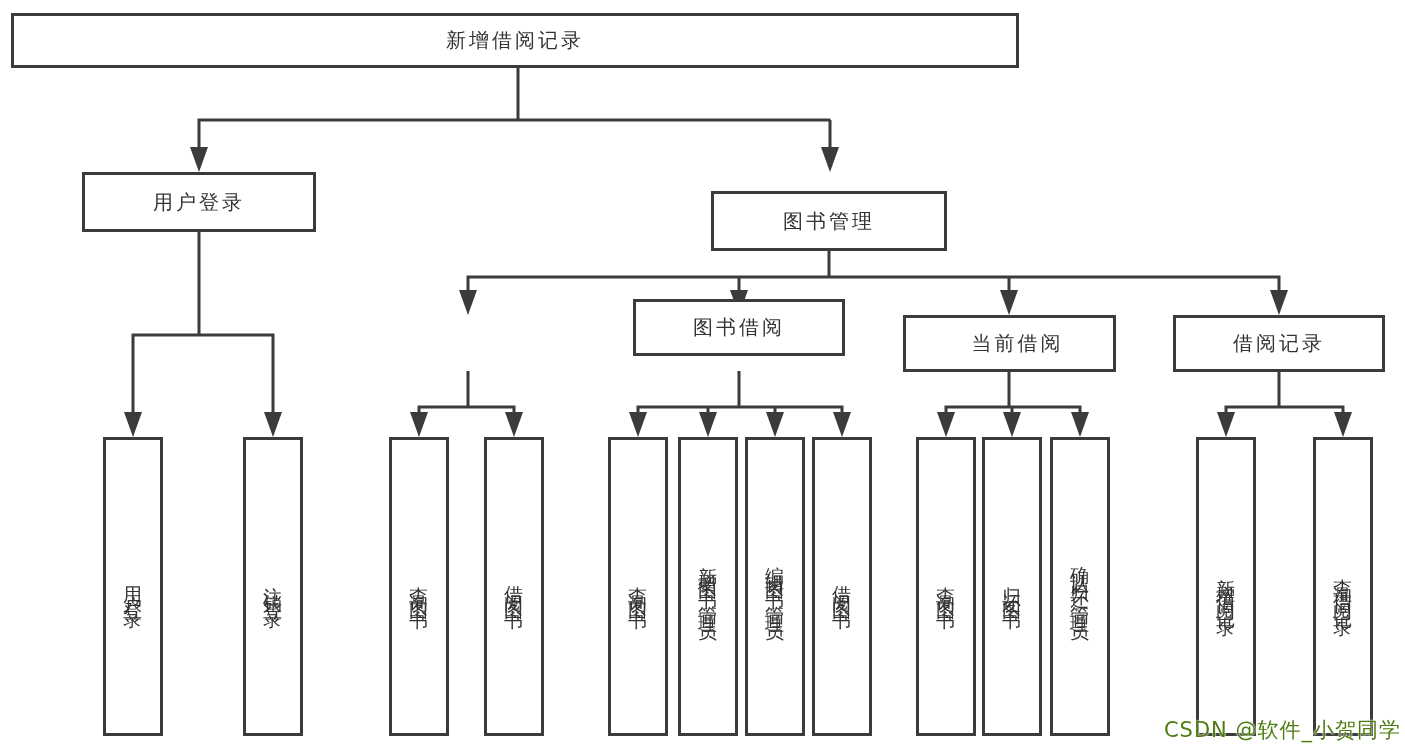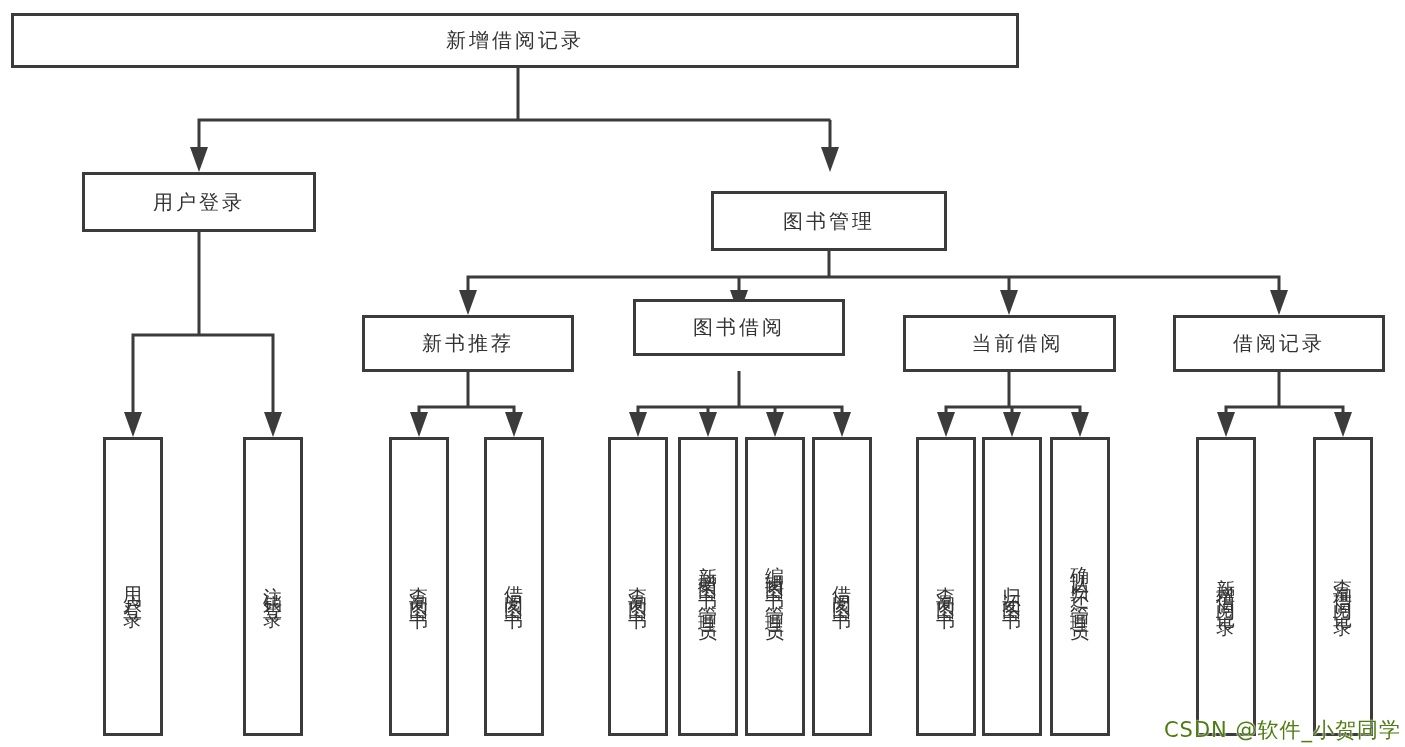--- a/index.html
+++ b/index.html
@@ -109,23 +109,20 @@
     <span>新增借阅记录</span>
   </div>
 
   <div class="node h-node" style="left:82px; top:172px; width:234px; height:60px;">
     <span>用户登录</span>
   </div>
   <div class="node h-node" style="left:711px; top:172px; width:236px; height:60px;margin-top:19px;">
     <span>图书管理</span>
   </div>
 
-  <div class="node h-node" style="left:362px; top:315px; width:212px; height:57px;">
-    <span>新书推荐</span>
-  </div>
   <div class="node h-node" style="left:633px; top:299px; width:212px; height:57px;">
     <span>图书借阅</span>
   </div>
   <div class="node h-node" style="left:903px; top:315px; width:213px; height:57px;padding-left:16px;">
     <span>当前借阅</span>
   </div>
   <div class="node h-node" style="left:1173px; top:315px; width:212px; height:57px;">
     <span>借阅记录</span>
   </div>
 

